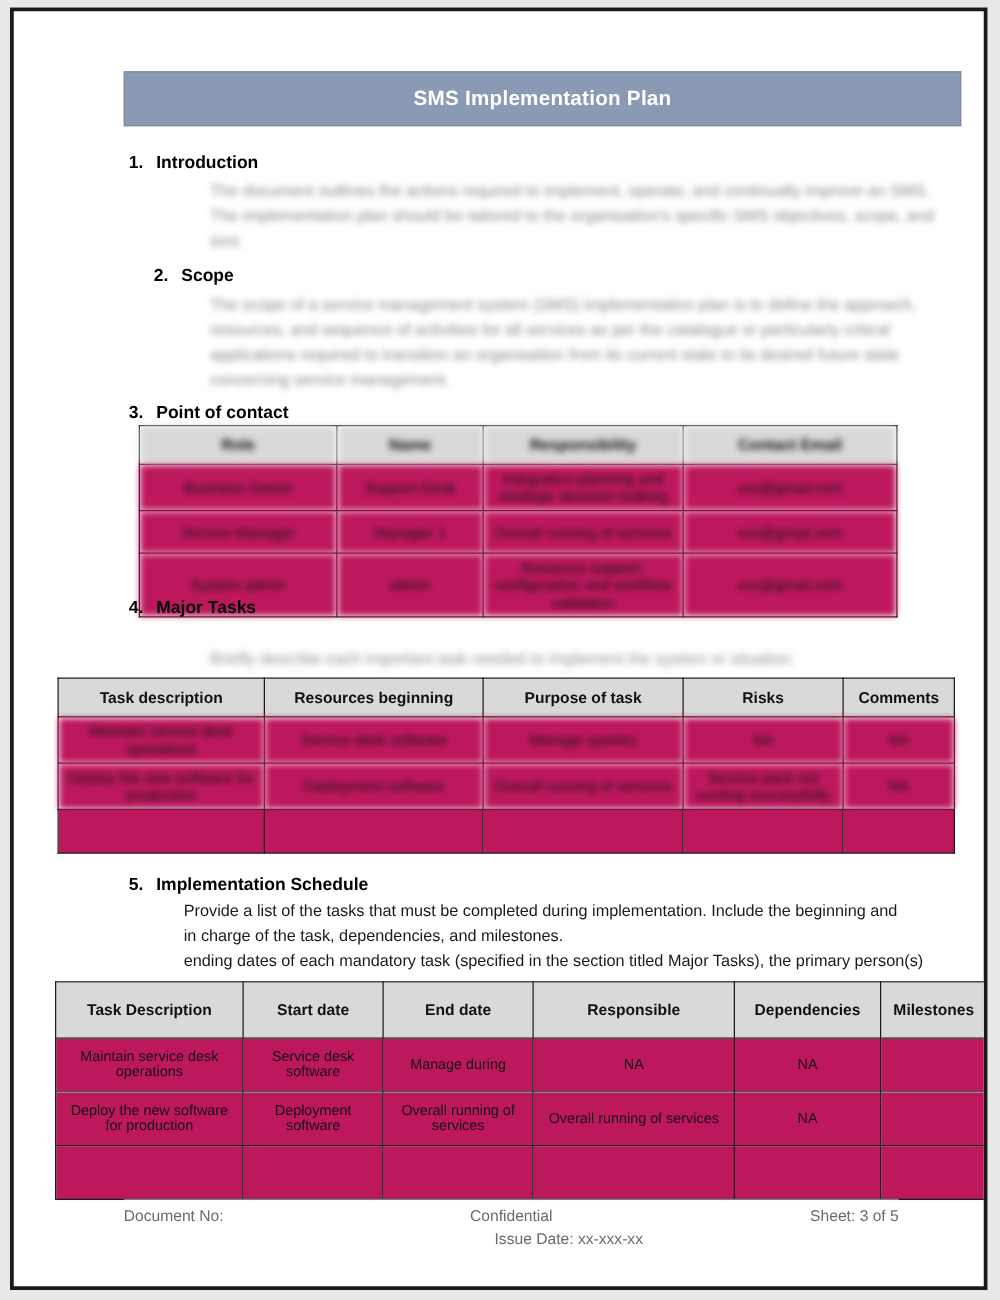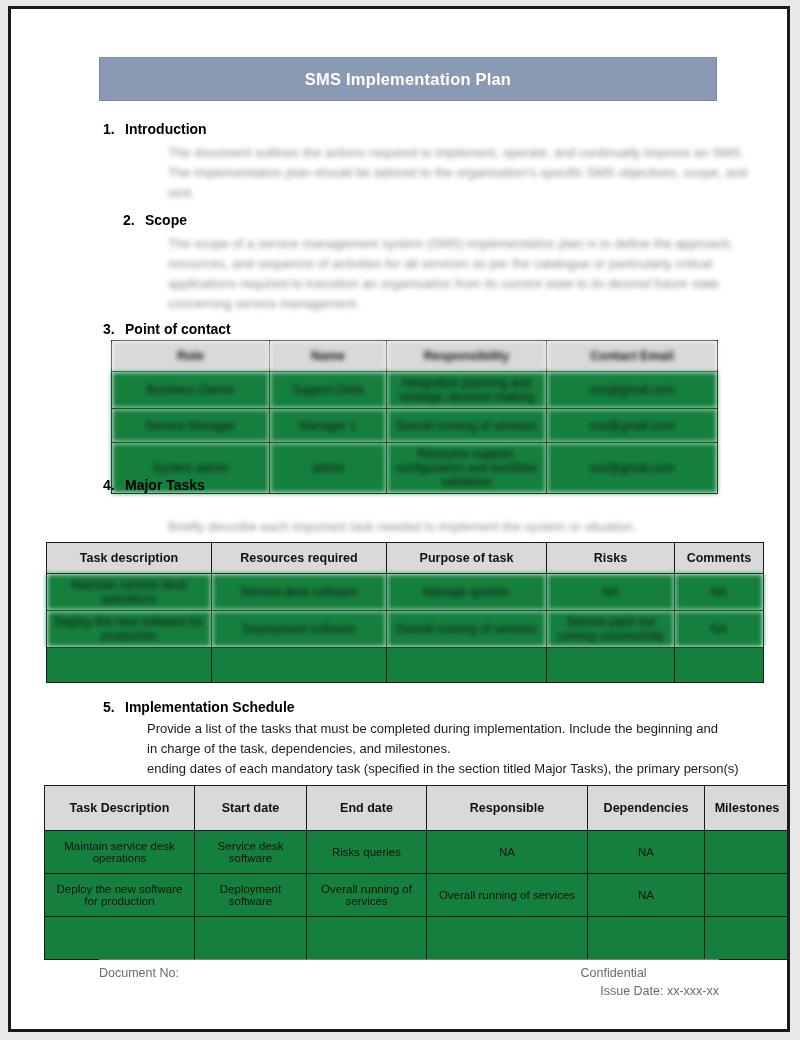--- a/index.html
+++ b/index.html
@@ -24,21 +24,21 @@
     border: 3px solid #1a1a1a;
     box-sizing: border-box;
     overflow: hidden;
   }
 
   
   .banner {
     position: absolute;
     left: 88px;
     top: 48px;
-    width: 618px;
+    width: 670px;
     height: 44px;
     background: #8b9ab4;
     border: 1px solid #7b8aa6;
     box-sizing: border-box;
     display: flex;
     align-items: center;
     justify-content: center;
   }
   .banner-title {
     color: #ffffff;
@@ -109,21 +109,21 @@
     color: #111111;
     overflow: hidden;
     margin-top: 44px;
   }
   table.doc-table th {
     background: #d9d9d9;
     font-weight: bold;
     font-size: 12.5px;
   }
   table.doc-table td {
-    background: #15803d;
+    background: #be185d;
     font-weight: normal;
   }
 
   
   #poc-table { left: 100px; top: 331px; width: 606px; }
   #poc-table th { height: 22px; }
   #poc-table td { height: 25px; }
 
   
   #major-table { left: 35px; top: 533px; width: 717px; }
@@ -149,21 +149,21 @@
   .footer {
     position: absolute;
     left: 88px;
     top: 955px;
     width: 620px;
     font-size: 12.5px;
     color: #6b6b6b;
   }
   .footer-row {
     display: flex;
-    justify-content: space-between;
+    justify-content: flex-start;
     align-items: baseline;
     line-height: 18px;
   }
   .footer-left  { width: 33%; text-align: left; }
   .footer-mid   { width: 34%; text-align: center; }
   .footer-right { width: 33%; text-align: right; }
 </style>
 </head>
 <body>
 
@@ -244,21 +244,21 @@
     <colgroup>
       <col style="width:165px">
         <col style="width:175px">
         <col style="width:160px">
         <col style="width:128px">
         <col style="width:89px">
     </colgroup>
     <thead>
       <tr>
         <th>Task description</th>
-        <th>Resources required</th>
+        <th>Resources beginning</th>
         <th class="th-top">Purpose of task</th>
         <th>Risks</th>
         <th class="th-top">Comments</th>
       </tr>
     </thead>
     <tbody>
       <tr>
         <td class="blurred-cell">Maintain service desk operations</td>
         <td class="blurred-cell">Service desk software</td>
         <td class="blurred-cell">Manage queries</td>
@@ -307,21 +307,21 @@
         <th class="th-top">End date</th>
         <th>Responsible</th>
         <th class="th-top">Dependencies</th>
         <th class="th-top">Milestones</th>
       </tr>
     </thead>
     <tbody>
       <tr>
         <td>Maintain service desk operations</td>
         <td>Service desk software</td>
-        <td class="th-top">Risks queries</td>
+        <td class="th-top">Manage during</td>
         <td>NA</td>
         <td class="th-top">NA</td>
         <td></td>
       </tr>
       <tr>
         <td>Deploy the new software for production</td>
         <td>Deployment software</td>
         <td>Overall running of services</td>
         <td class="th-top">Overall running of services</td>
         <td class="th-top">NA</td>
@@ -336,20 +336,21 @@
         <td></td>
       </tr>
     </tbody>
   </table>
 
   <div class="footer-rule"></div>
   <div class="footer">
     <div class="footer-row">
       <span class="footer-left">Document No:</span>
       <span class="footer-mid">Confidential</span>
+      <span class="footer-right">Sheet: 3 of 5</span>
     </div>
     <div class="footer-row">
       <span class="footer-mid"></span>
       <span class="footer-right">Issue Date: xx-xxx-xx</span>
     </div>
   </div>
 
 </div>
 
 </body></html>

